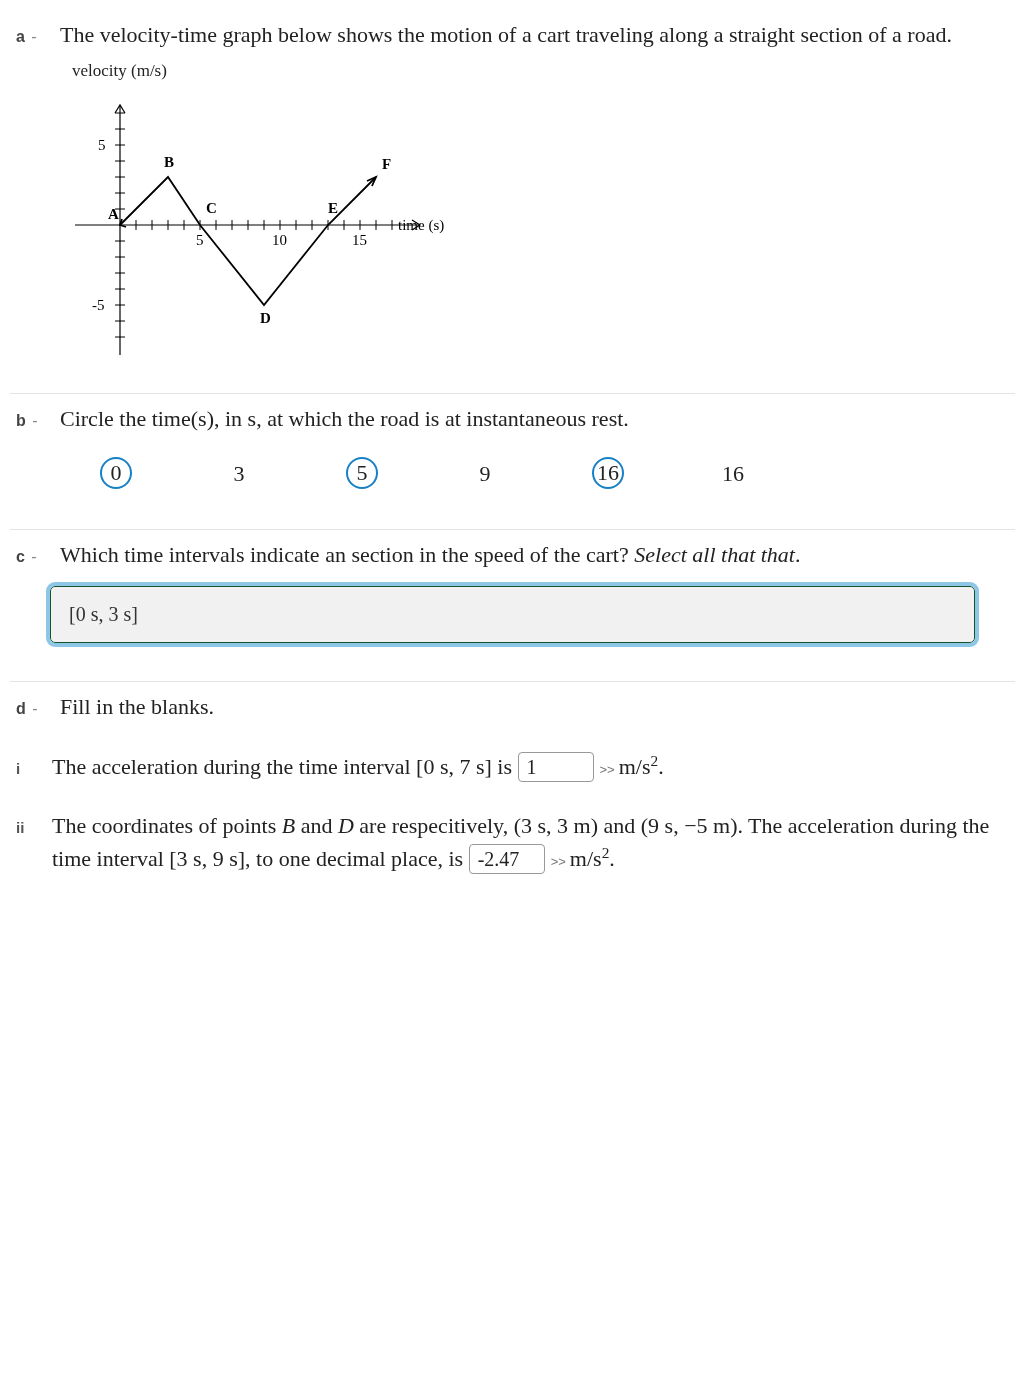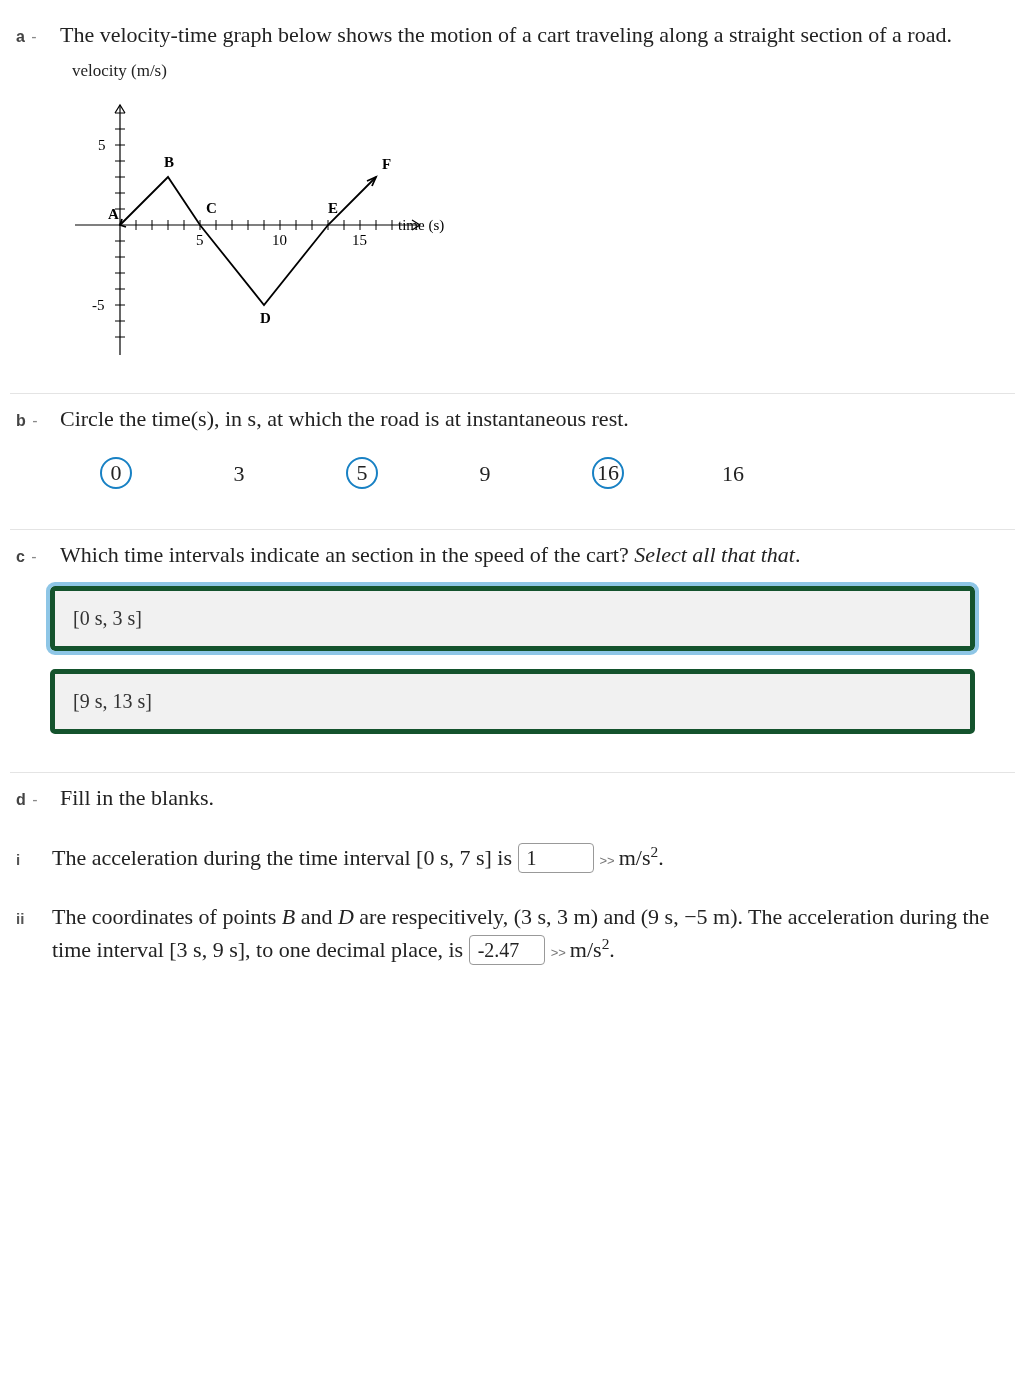--- a/index.html
+++ b/index.html
@@ -67,21 +67,21 @@
     padding: 0;
   }
 
   
   .option-list {
     padding: 16px 40px 6px 40px;
   }
   .option-box {
     width: 100%;
     background: #f1f1f1;
-    border: 5px solid #14532d;
+    border: 1px solid #14532d;
     border-radius: 5px;
     padding: 16px 18px;
     font-size: 20px;
     color: #333;
     margin-bottom: 18px;
     cursor: pointer;
   }
   .option-box.selected {
     outline: 4px solid #8ec6e6;
     outline-offset: 0px;
@@ -248,21 +248,20 @@
 
 <div class="question">
   <div class="q-row">
     <div class="q-label"><span>c</span><span class="dash"> -</span></div>
     <div class="q-body">
       <span>Which time intervals indicate an </span><span class="bold">section</span><span> in the speed of the cart? </span><span class="italic">Select </span><span class="italic bold">all</span><span class="italic"> that that</span><span>.</span>
     </div>
   </div>
   <div class="option-list" id="opt-list">
       <div class="option-box selected">[0 s, 3 s]</div>
-      <div class="option-box">[9 s, 13 s]</div>
     </div>
 </div>
 
 <div class="question" style="border-bottom:none">
   <div class="q-row">
     <div class="q-label"><span>d</span><span class="dash"> -</span></div>
     <div class="q-body">Fill in the blanks.</div>
   </div>
 </div>
 

